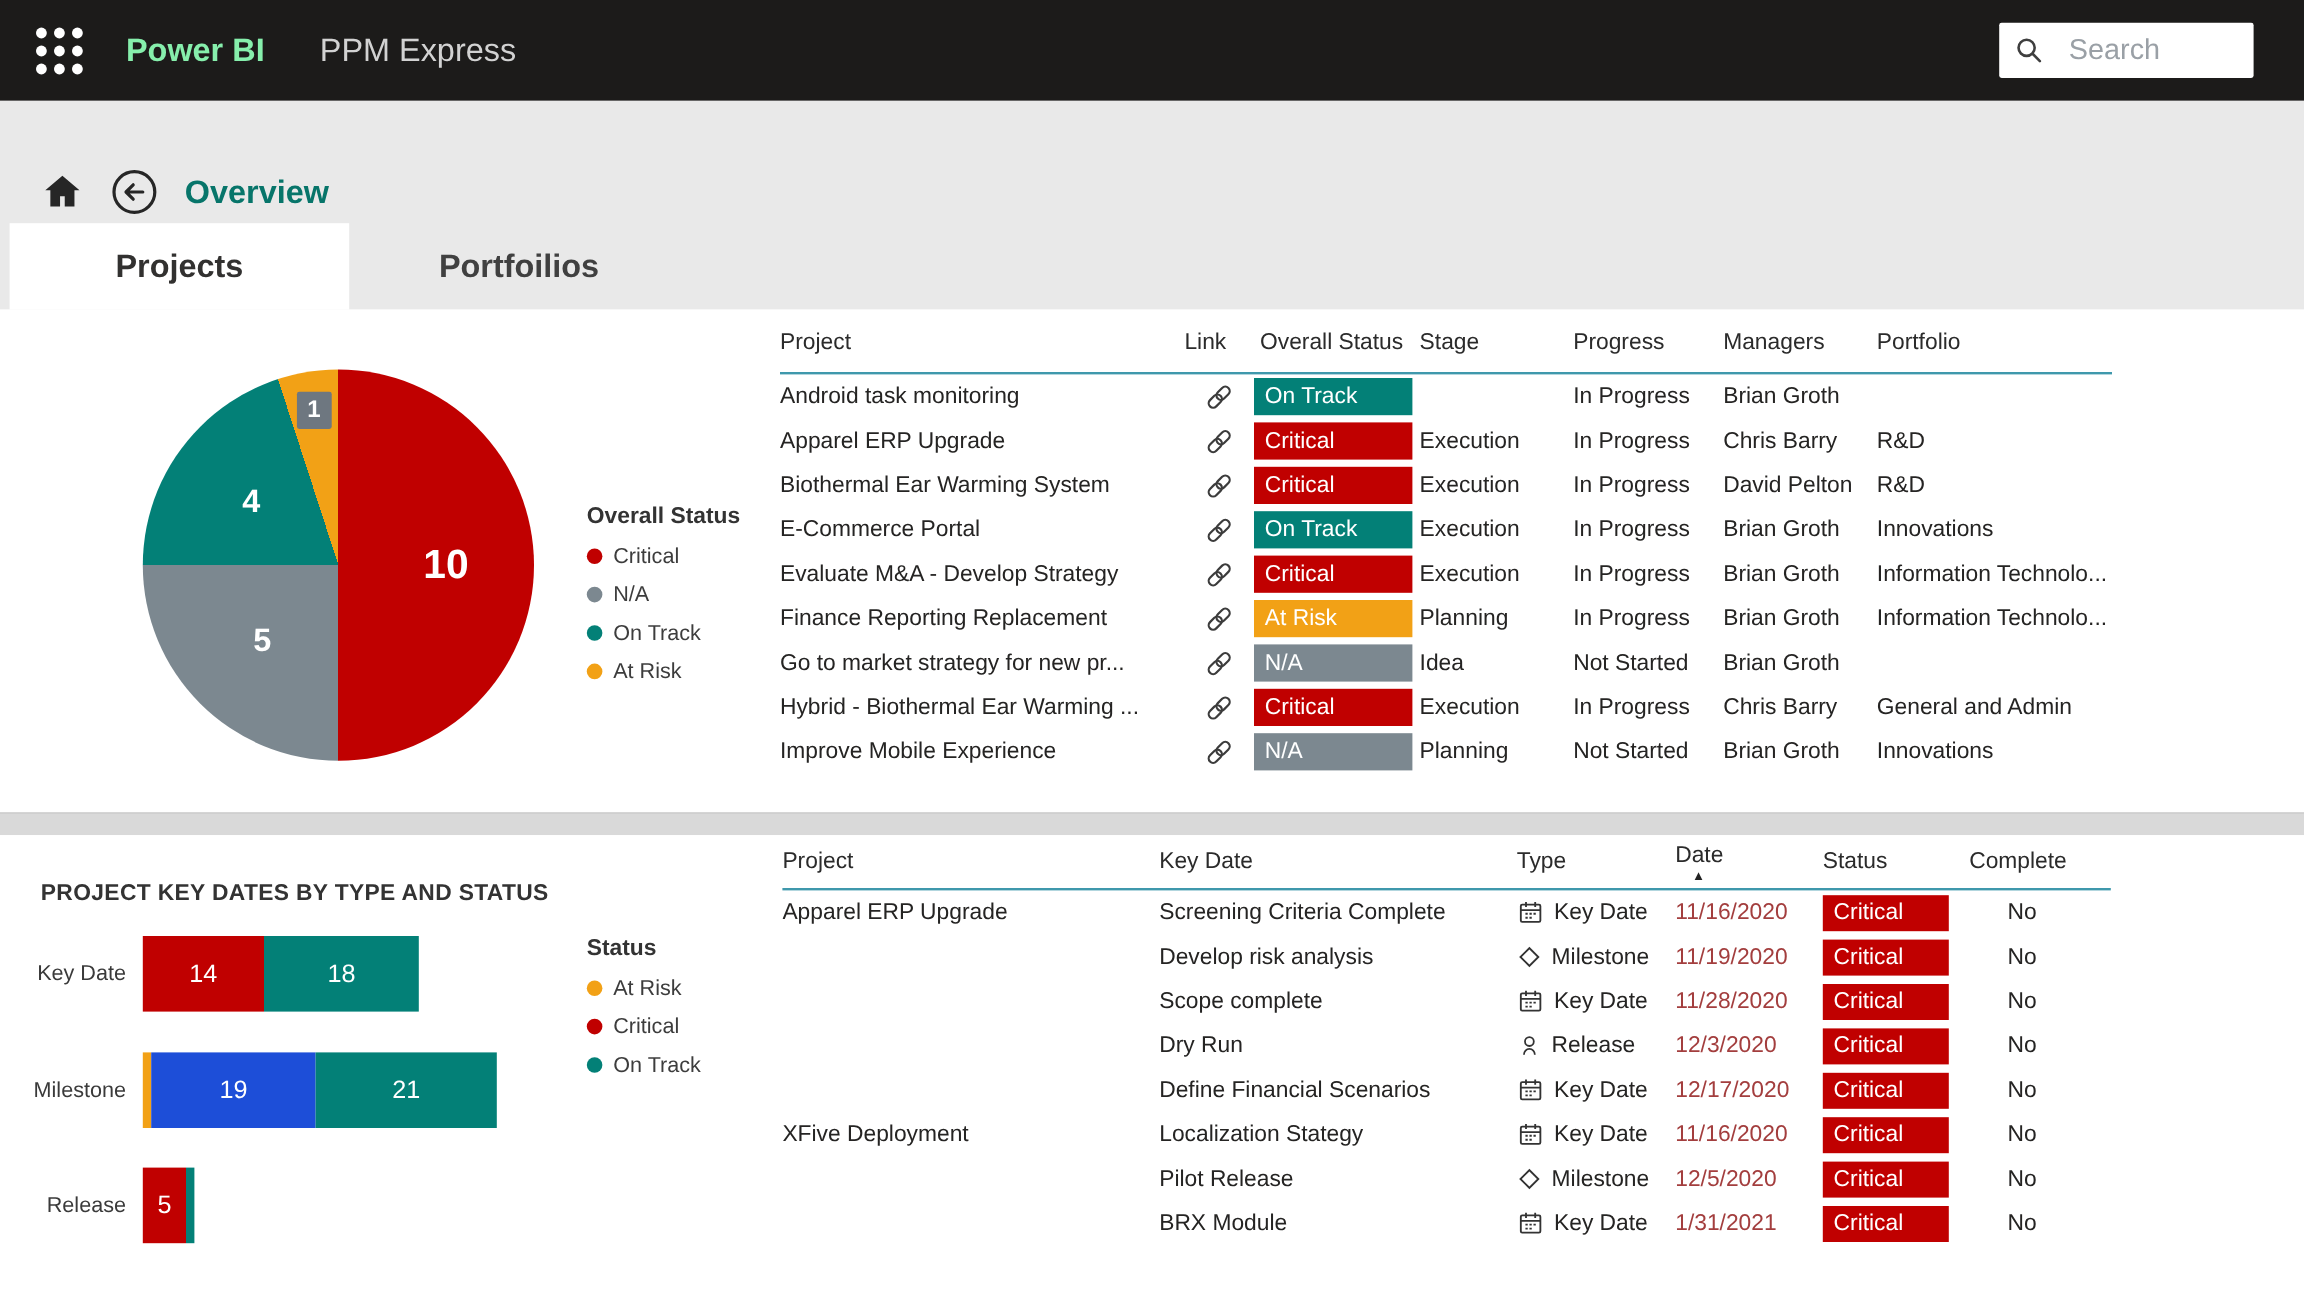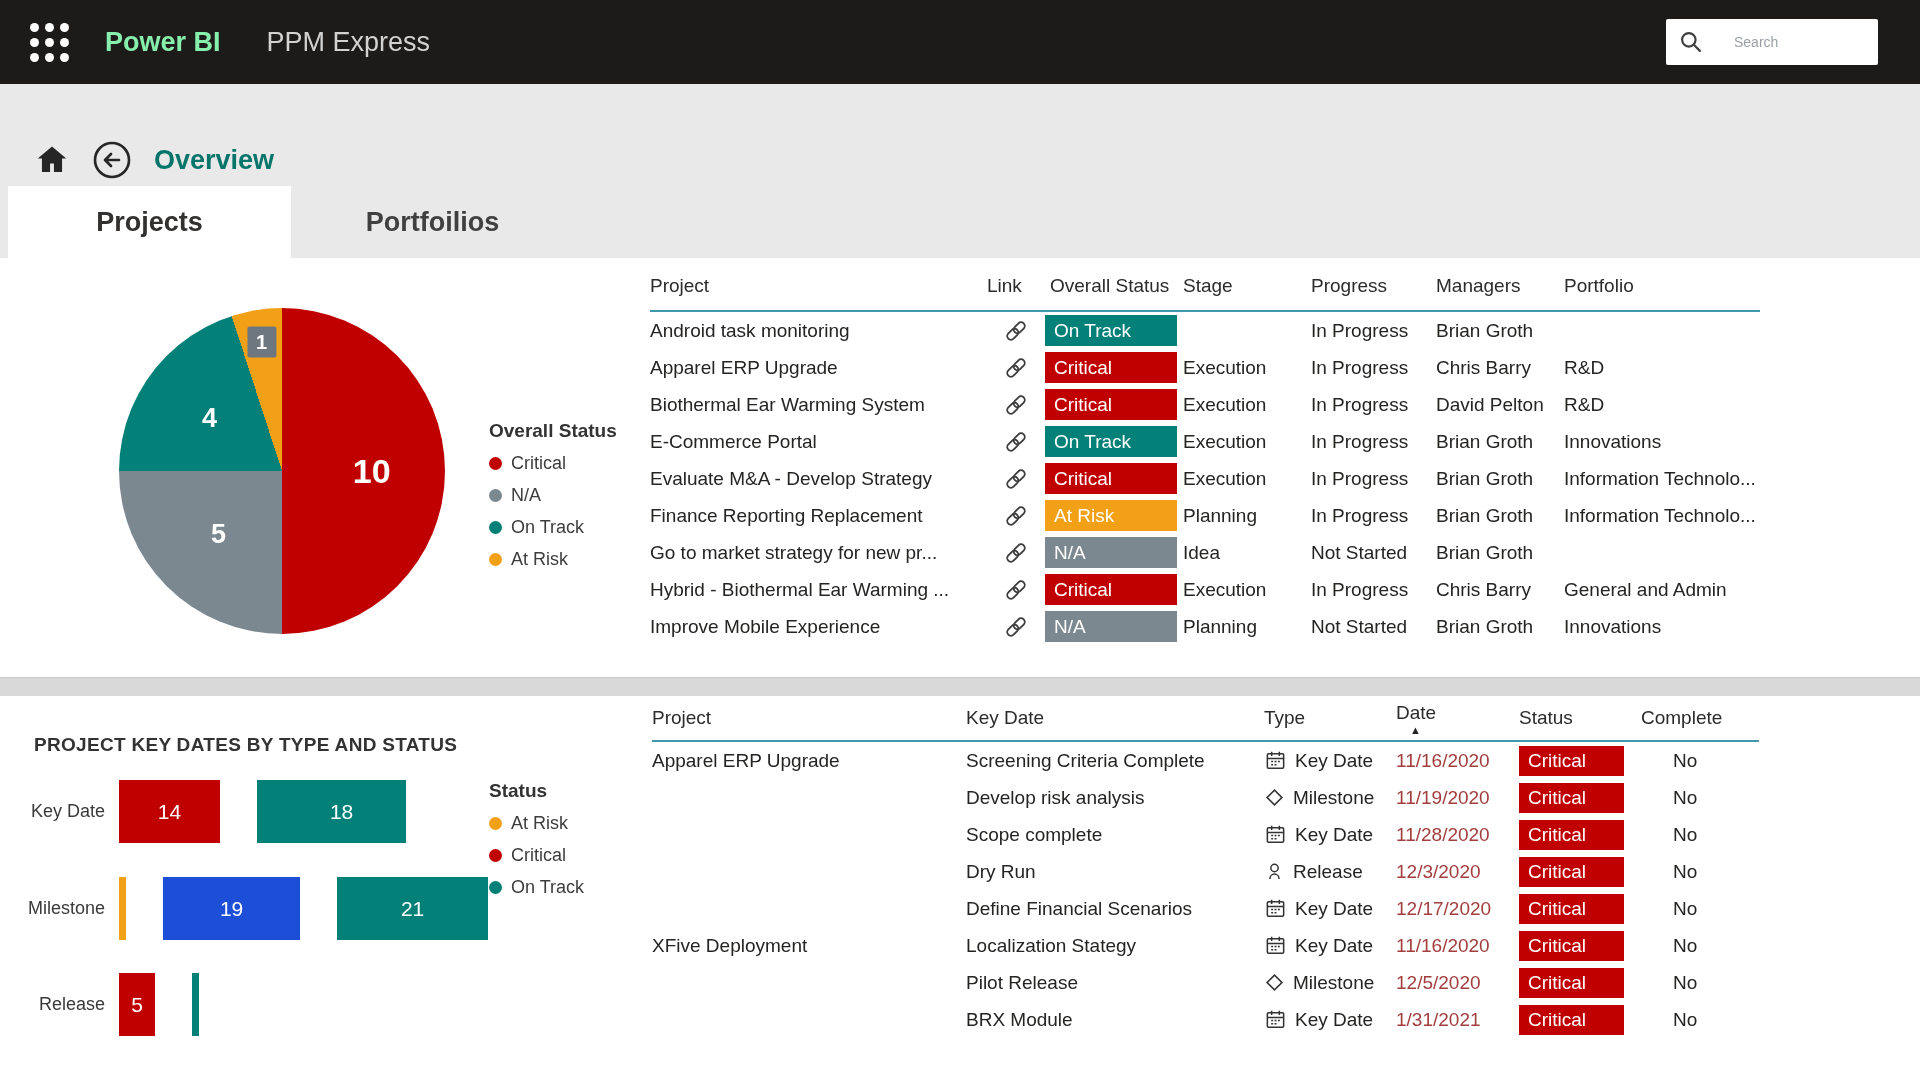--- a/index.html
+++ b/index.html
@@ -9,21 +9,21 @@
   
   .top-bar{position:absolute;left:0;top:0;width:1920px;height:84px;background:#1c1b1a;
            display:flex;align-items:center;}
   .waffle{margin-left:30px;display:grid;grid-template-columns:repeat(3,9px);grid-gap:6px;cursor:pointer;}
   .waffle span{width:9px;height:9px;border-radius:50%;background:#fff;}
   .brand{margin-left:36px;color:#86efac;font-size:27px;font-weight:700;}
   .app-name{margin-left:46px;color:#d2d2d2;font-size:27px;font-weight:400;}
   .search-box{position:absolute;right:42px;top:19px;width:212px;height:46px;background:#fff;
               display:flex;align-items:center;padding:0 12px;box-sizing:border-box;border-radius:2px;}
   .search-icon{display:flex;align-items:center;}
-  .search-input{border:none;outline:none;width:140px;margin-left:28px;font-size:14px;color:#333;
+  .search-input{border:none;outline:none;width:140px;margin-left:18px;font-size:24px;color:#333;
                 font-family:"Liberation Sans","DejaVu Sans",sans-serif;}
   .search-input::placeholder{color:#9aa0a6;}
 
   
   .nav-band{position:absolute;left:0;top:84px;width:1920px;height:174px;background:#e9e9e9;}
   .crumb-row{position:absolute;left:34px;top:54px;height:44px;display:flex;align-items:center;gap:22px;}
   .home-icon,.back-icon{display:flex;align-items:center;cursor:pointer;}
   .overview{font-size:27px;font-weight:700;color:#07756a;cursor:pointer;}
   .tabs{position:absolute;left:8px;bottom:0;display:flex;align-items:flex-end;}
   .tab{width:283px;height:72px;display:flex;align-items:center;justify-content:center;
@@ -62,21 +62,21 @@
   .pt-row{height:37px;align-items:center;font-size:19px;}
   .pt-row .link-cell{display:flex;justify-content:center;align-items:center;}
   .pt-row .badge{width:132px;}
   .pad5{padding-left:5px;}
 
   
   .section-title{position:absolute;left:34px;top:38px;font-size:19px;font-weight:700;color:#333;letter-spacing:.3px;}
   .bar-chart{position:absolute;left:0;top:0;width:640px;height:384px;}
   .bar-row{position:absolute;left:0;height:63px;display:flex;align-items:center;cursor:pointer;}
   .bar-cat{width:105px;text-align:right;padding-right:14px;font-size:18px;color:#3a3a3a;flex:none;}
-  .bar-stack{display:flex;height:63px;gap:37px;}
+  .bar-stack{display:flex;height:63px;}
   .bar-seg{height:63px;display:flex;align-items:center;justify-content:center;color:#fff;font-size:21px;}
 
   
   .kd-table{position:absolute;left:652px;top:0;width:1107px;}
   .kd-header,.kd-row{display:grid;grid-template-columns:314px 298px 132px 123px 122px 118px;}
   .kd-header{height:44px;}
   .kd-row{height:37px;align-items:center;font-size:19px;}
   .kd-row .badge{width:105px;height:30px;}
   .type-cell{display:flex;align-items:center;gap:8px;}
   .type-cell .ticon{display:flex;align-items:center;}
@@ -340,21 +340,21 @@
 
   <div class="divider"></div>
 
   <section class="bottom-section">
     <div class="section-title">PROJECT KEY DATES BY TYPE AND STATUS</div>
     <div class="bar-chart">
         <div class="bar-row" style="top: 84px;">
           <div class="bar-cat">Key Date</div>
           <div class="bar-stack">
             <div class="bar-seg" style="width: 100.8px; background: rgb(192, 0, 0);">14</div>
-            <div class="bar-seg" style="width: 129.6px; background: rgb(3, 128, 119); padding-left: 20px;">18</div>
+            <div class="bar-seg" style="width: 129.6px; background: rgb(3, 128, 119);">18</div>
           </div>
         </div>
         <div class="bar-row" style="top: 181px;">
           <div class="bar-cat">Milestone</div>
           <div class="bar-stack">
             <div class="bar-seg" style="width: 7.2px; background: rgb(242, 161, 22);"></div>
             <div class="bar-seg" style="width: 136.8px; background: #1d4ed8;">19</div>
             <div class="bar-seg" style="width: 151.2px; background: rgb(3, 128, 119);">21</div>
           </div>
         </div>

